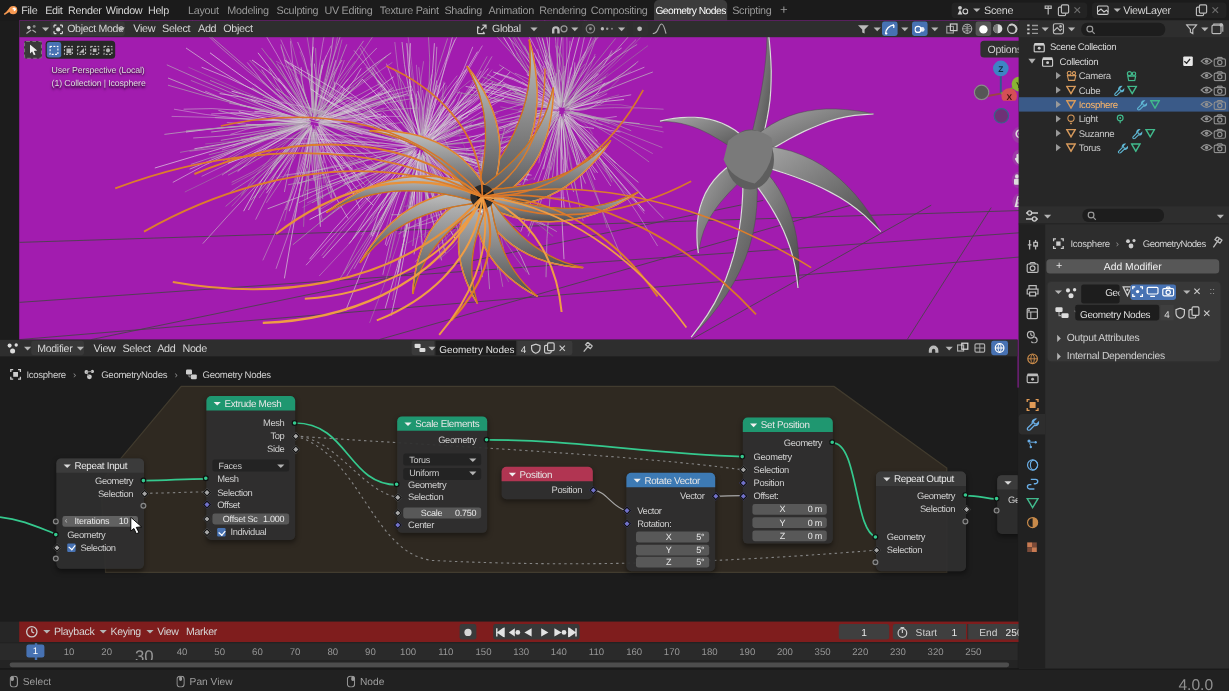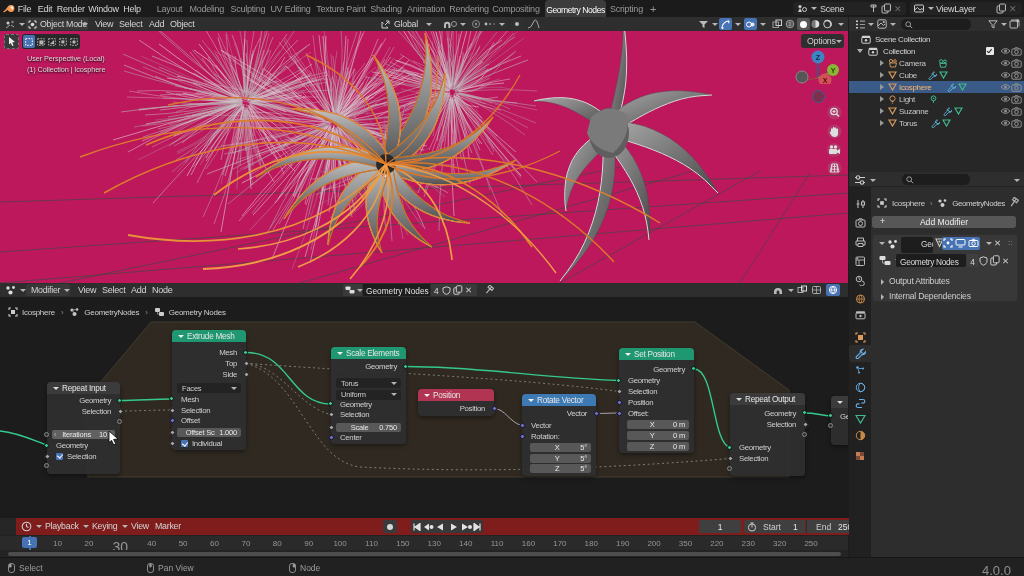--- a/index.html
+++ b/index.html
@@ -71,21 +71,21 @@
     </svg>
  <div class="abs caret" style="left:926px;top:7px"></div>
  <div class="m abs" style="left:936px;top:4px;font-size:9px">ViewLayer</div>
  <svg class="abs" style="left:996px;top:3px" width="11" height="11" viewBox="0 0 11 11">
       <rect x="1" y="3" width="6" height="7" rx="1" fill="none" stroke="#b9b9b9" stroke-width="1"></rect>
       <rect x="3.5" y="1" width="6" height="7" rx="1" fill="#2a2a2a" stroke="#b9b9b9" stroke-width="1"></rect>
     </svg>
  <div class="abs" style="left:1009px;top:4px;color:#6f6f6f;font-size:9px">✕</div>
 </div>
 
-<div class="abs" id="vp" style="left:0;top:17px;width:848px;height:306px;background:#be185d;overflow:hidden">
+<div class="abs" id="vp" style="left:16px;top:17px;width:848px;height:306px;background:#a21caf;overflow:hidden">
 
  <svg class="abs" id="vpart" style="left:0;top:0" width="848" height="266" viewBox="0 0 848 266">
   <defs>
    <linearGradient id="spk" x1="0" y1="0" x2="0" y2="1">
           <stop offset="0" stop-color="#c2c2c2"></stop>
           <stop offset="1" stop-color="#4e4e4e"></stop>
         </linearGradient>
    <linearGradient id="spk2" x1="0" y1="0" x2="1" y2="1">
           <stop offset="0" stop-color="#a9a9a9"></stop>
           <stop offset="1" stop-color="#474747"></stop>

